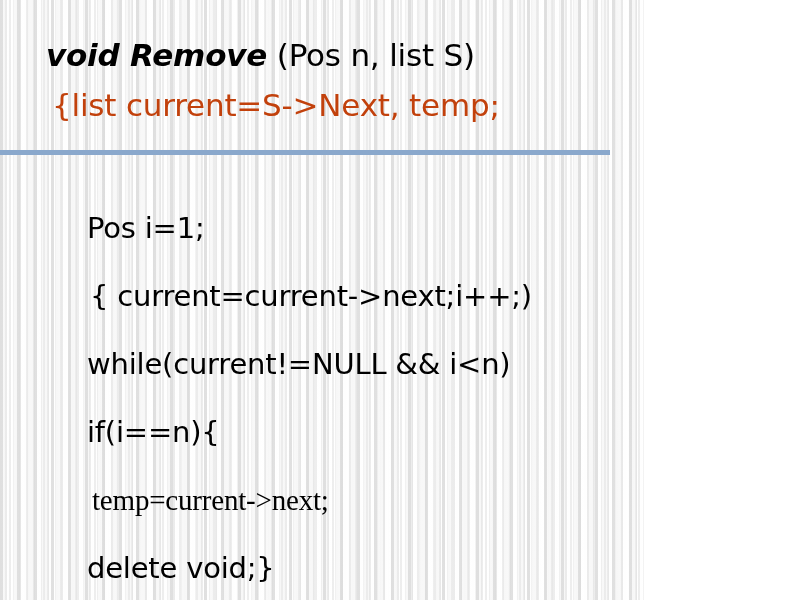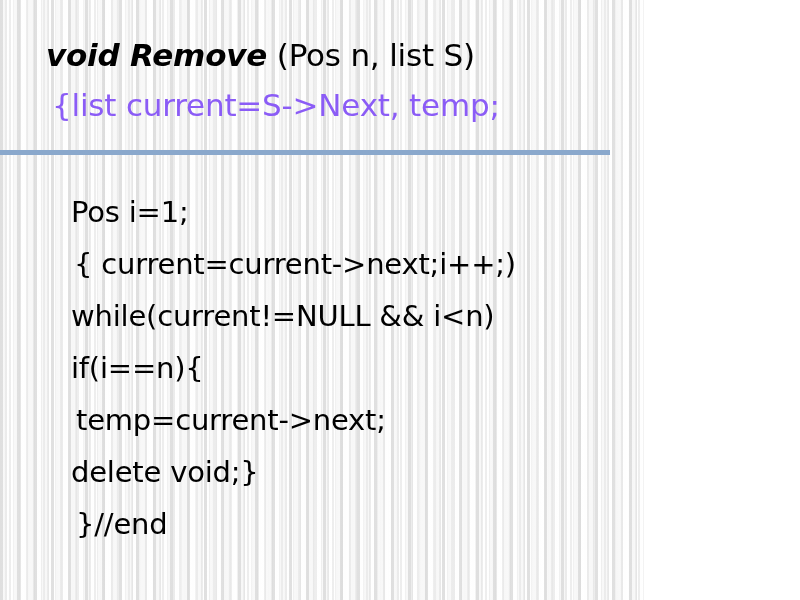--- a/index.html
+++ b/index.html
@@ -89,21 +89,21 @@
   .title-line-1 .fn-args {
     font-weight: normal;
     font-style: normal;
   }
 
   .title-line-2 {
     margin: 0;
     padding: 0 0 0 52px;
     font-size: 31px;
     line-height: 50px;
-    color: #8b5cf6;
+    color: #c2410c;
     white-space: nowrap;
     letter-spacing: -0.2px;
   }
 
   
   .divider {
     position: absolute;
     left: 0;
     top: 150px;
     width: 610px;
@@ -113,31 +113,31 @@
 
   
   .body-block {
     position: absolute;
     left: 0;
     top: 186px;
     width: 800px;
   }
 
   .code-line {
-    margin: 0;
+    margin: 16px;
     font-size: 29px;
     line-height: 52px;
     color: #000000;
     white-space: pre;
     letter-spacing: -0.2px;
   }
 
   .ind-a { padding-left: 71px; }
   .ind-b { padding-left: 74px; }
-  .ind-c { padding-left: 76px; }
+  .ind-c { padding-left: 76px; font-family: Liberation Serif, serif; }
   .ind-d { padding-left: 76px; }
 </style>
 </head>
 <body>
 
 <div id="slide">
 
   <div id="slide-bg"></div>
 
   <div id="content">

